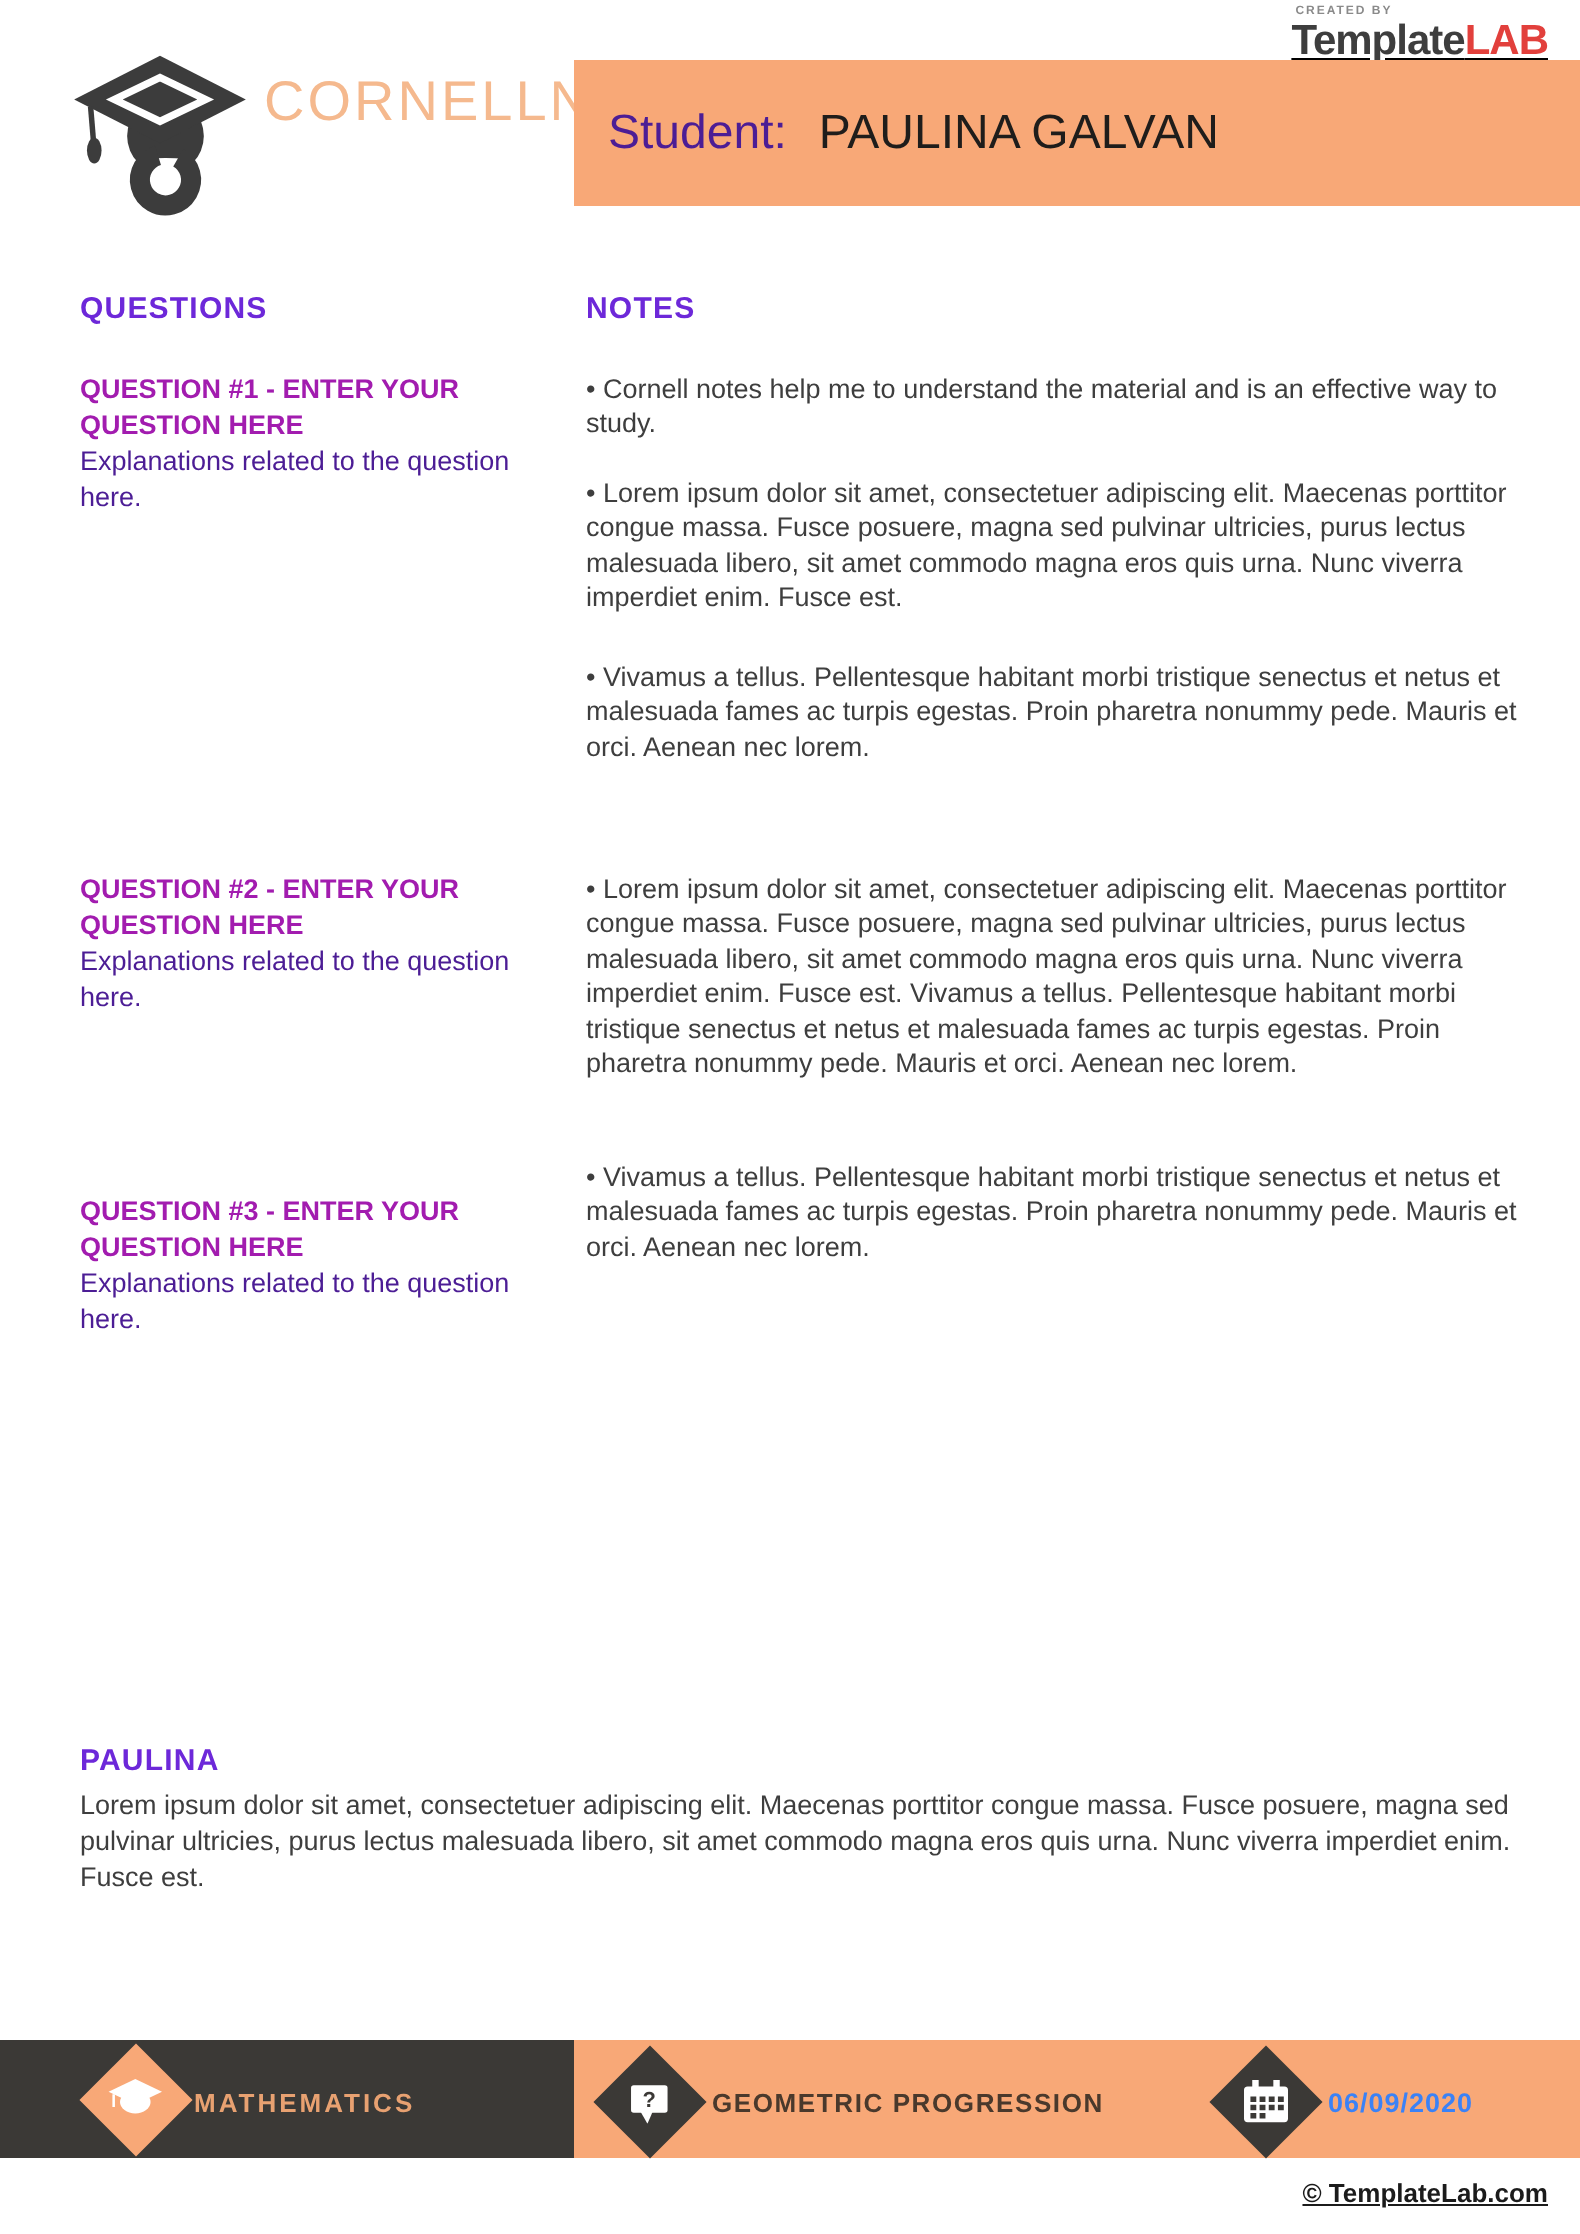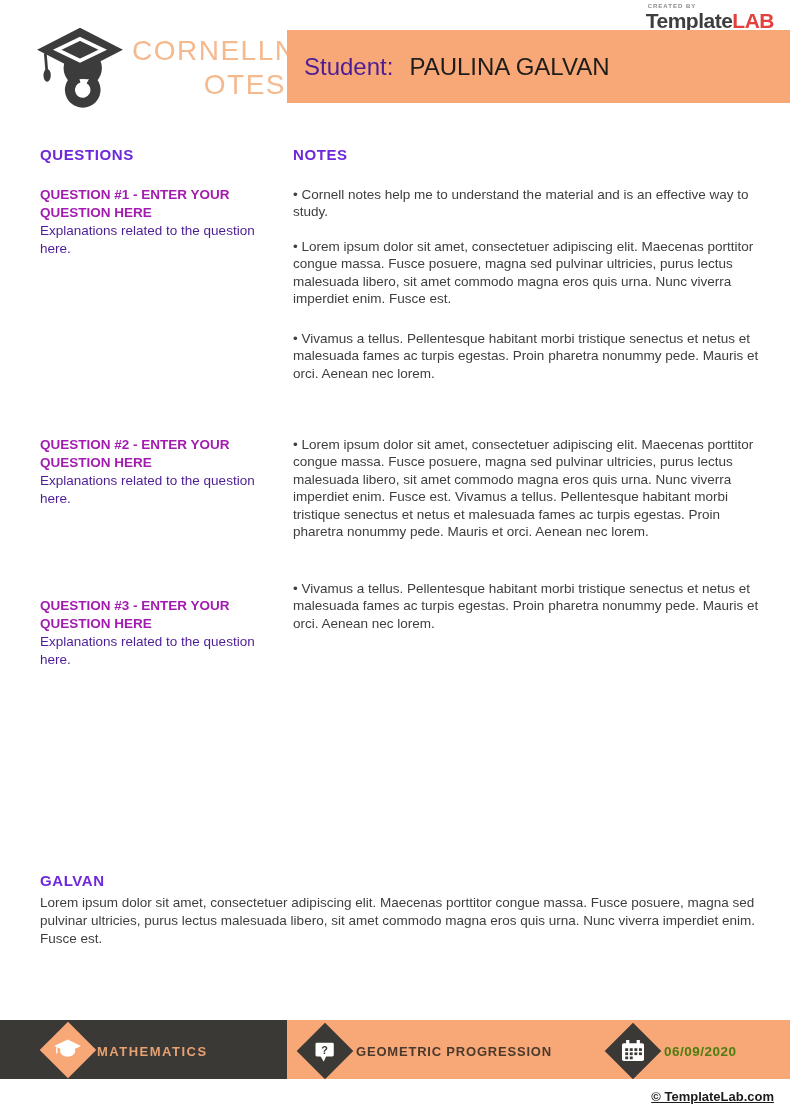--- a/index.html
+++ b/index.html
@@ -70,21 +70,21 @@
   }
   .diamond > * { transform:rotate(-45deg); }
   .diamond-orange { background:#f8a877; }
   .diamond-dark   { background:#3b3936; }
   .d1 { left:48px;  top:1030px; }
   .d2 { left:305px; top:1031px; }
   .d3 { left:613px; top:1031px; }
   .footer-label { position:absolute; font-size:13px; font-weight:bold; top:1044px; }
   .subject-label { left:97px;  color:#e8a171; letter-spacing:1.5px; }
   .topic-label   { left:356px; color:#4a392c; letter-spacing:0.8px; }
-  .date-label    { left:664px; color:#4d7c0f; font-size:13.5px; font-weight:600; letter-spacing:0.5px; }
+  .date-label    { left:664px; color:#3b82f6; font-size:13.5px; font-weight:600; letter-spacing:0.5px; }
 
   
   .copyright {
     position:absolute; right:16px; top:1089px;
     font-size:13px; font-weight:bold; color:#1b1b1b;
     text-decoration:underline; cursor:pointer;
   }
 </style>
 </head>
 <body>
@@ -104,21 +104,20 @@
         <circle cx="53" cy="70" r="14" fill="none" stroke="#3c3c3c" stroke-width="11" stroke-dasharray="76 12" transform="rotate(-60 53 70)"></circle>
         <polygon points="50,2 97,26 50,50 3,26"></polygon>
         <polygon points="50,14 75,26 50,38 25,26" fill="none" stroke="#ffffff" stroke-width="4"></polygon>
         <path d="M12 30 L13.5 48" stroke="#3c3c3c" stroke-width="3" fill="none"></path>
         <ellipse cx="14" cy="54" rx="4" ry="7"></ellipse>
       </g>
     </svg>
   </div>
   <div class="doc-title">
     <div>CORNELLN</div>
-    <div>OTES</div>
   </div>
 
   <div class="student-bar">
     <span class="student-label">Student:</span>
     <span class="student-name">PAULINA GALVAN</span>
   </div>
 
   <div class="section-title questions-title">QUESTIONS</div>
   <div class="section-title notes-title">NOTES</div>
 
@@ -134,21 +133,21 @@
     <div class="q-heading">QUESTION #3 -  ENTER YOUR QUESTION HERE</div>
     <div class="q-expl">Explanations related to the question here.</div>
   </div>
 
   <div class="note-bullet n1">Cornell notes help me to understand the material and is an effective way to study.</div>
   <div class="note-bullet n2">Lorem ipsum dolor sit amet, consectetuer adipiscing elit. Maecenas porttitor congue massa. Fusce posuere, magna sed pulvinar ultricies, purus lectus malesuada libero, sit amet commodo magna eros quis urna. Nunc viverra imperdiet enim. Fusce est.</div>
   <div class="note-bullet n3">Vivamus a tellus. Pellentesque habitant morbi tristique senectus et netus et malesuada fames ac turpis egestas. Proin pharetra nonummy pede. Mauris et orci. Aenean nec lorem.</div>
   <div class="note-bullet n4">Lorem ipsum dolor sit amet, consectetuer adipiscing elit. Maecenas porttitor congue massa. Fusce posuere, magna sed pulvinar ultricies, purus lectus malesuada libero, sit amet commodo magna eros quis urna. Nunc viverra imperdiet enim. Fusce est. Vivamus a tellus. Pellentesque habitant morbi tristique senectus et netus et malesuada fames ac turpis egestas. Proin pharetra nonummy pede. Mauris et orci. Aenean nec lorem.</div>
   <div class="note-bullet n5">Vivamus a tellus. Pellentesque habitant morbi tristique senectus et netus et malesuada fames ac turpis egestas. Proin pharetra nonummy pede. Mauris et orci. Aenean nec lorem.</div>
 
-  <div class="section-title summary-title">GALVAN</div>
+  <div class="section-title summary-title">PAULINA</div>
   <div class="summary-body">Lorem ipsum dolor sit amet, consectetuer adipiscing elit. Maecenas porttitor congue massa. Fusce posuere, magna sed pulvinar ultricies, purus lectus malesuada libero, sit amet commodo magna eros quis urna. Nunc viverra imperdiet enim. Fusce est.</div>
 
   <div class="footer-dark"></div>
   <div class="footer-orange"></div>
 
   <div class="diamond diamond-orange d1">
     <svg viewBox="0 0 44 36" width="28" height="23">
       <g fill="#ffffff">
         <ellipse cx="22" cy="19" rx="12" ry="9"></ellipse>
         <polygon points="22,1 43,11 22,21 1,11"></polygon>

